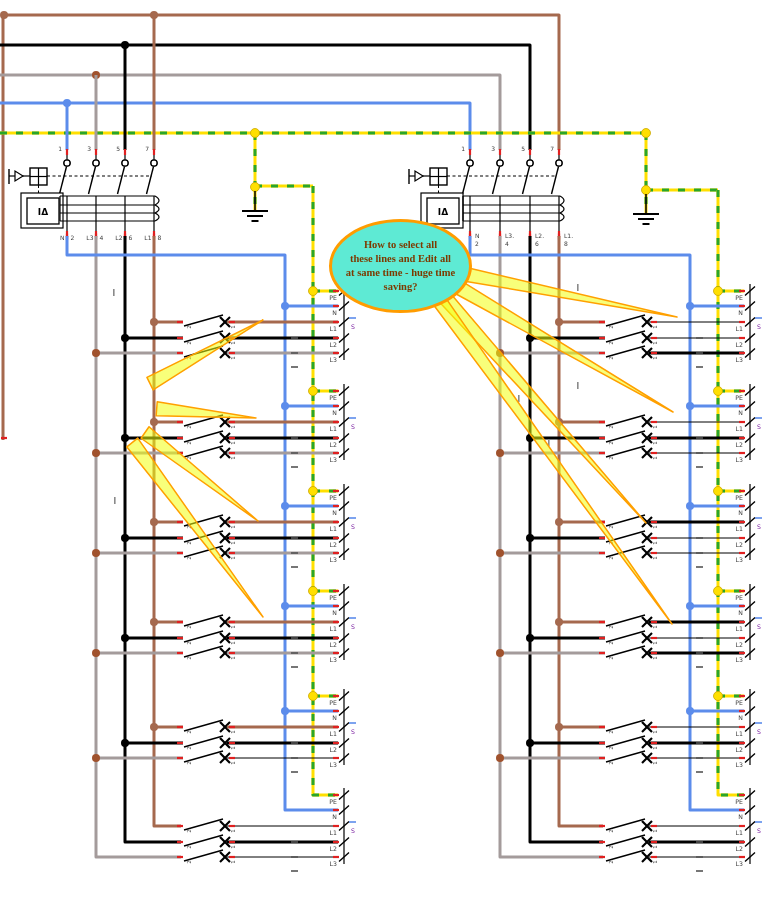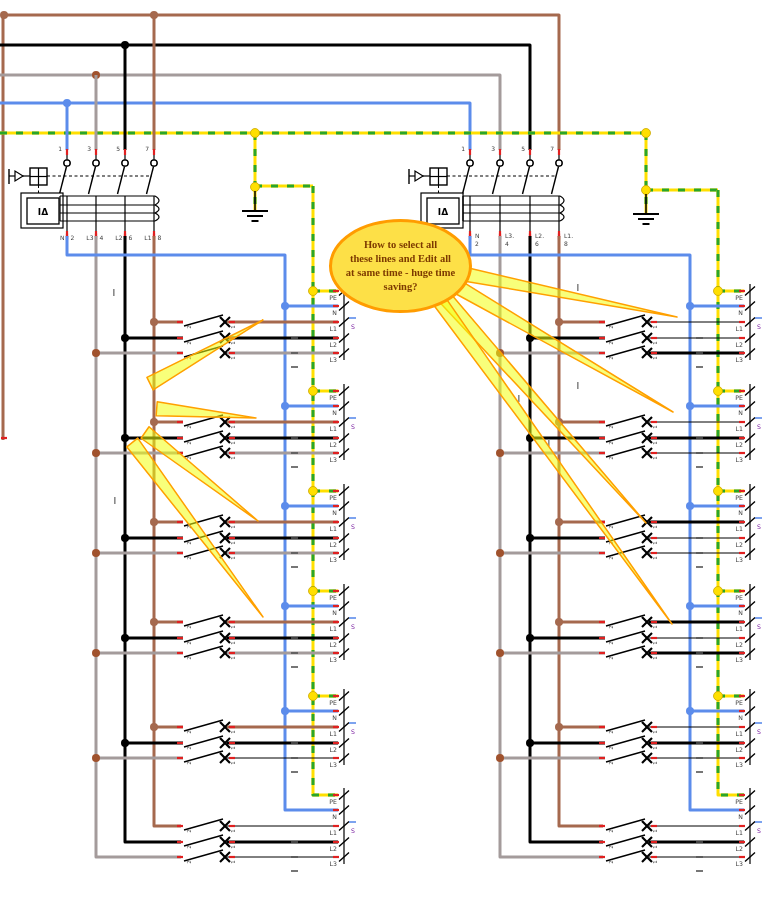--- a/index.html
+++ b/index.html
@@ -930,17 +930,17 @@
         <polygon points="153.11286463934542,389.9393315669876 146.9391838142387,377.3740752994175 263,320" fill="#f2ff0d" fill-opacity="0.55" stroke="#ffa000" stroke-width="1.5" stroke-linejoin="round"></polygon>
         <polygon points="156.1293327353425,415.75742441209627 157.22237161598204,401.80015870546845 256,418" fill="#f2ff0d" fill-opacity="0.55" stroke="#ffa000" stroke-width="1.5" stroke-linejoin="round"></polygon>
         <polygon points="141.05800969271314,438.260709011017 149.01267973187015,426.74015240258274 258,521" fill="#f2ff0d" fill-opacity="0.55" stroke="#ffa000" stroke-width="1.5" stroke-linejoin="round"></polygon>
         <polygon points="126.86096329464839,446.9246021038115 137.7077544733747,438.0732111890961 263,617" fill="#f2ff0d" fill-opacity="0.55" stroke="#ffa000" stroke-width="1.5" stroke-linejoin="round"></polygon>
         <polygon points="461.91059749199,280.69211615976354 464.4456063699518,266.92353852848095 677,317" fill="#f2ff0d" fill-opacity="0.55" stroke="#ffa000" stroke-width="1.5" stroke-linejoin="round"></polygon>
         <polygon points="453.3466953351487,292.5078376098242 459.9490091142513,280.16241526944754 673,412" fill="#f2ff0d" fill-opacity="0.55" stroke="#ffa000" stroke-width="1.5" stroke-linejoin="round"></polygon>
         <polygon points="439.3637559743981,301.99013094044557 449.4773227733993,292.30944054140167 646,523" fill="#f2ff0d" fill-opacity="0.55" stroke="#ffa000" stroke-width="1.5" stroke-linejoin="round"></polygon>
         <polygon points="433.28956796194717,304.5690029481247 444.4370386196271,296.09941630318355 672,624" fill="#f2ff0d" fill-opacity="0.55" stroke="#ffa000" stroke-width="1.5" stroke-linejoin="round"></polygon>
       </g>
     </svg>
-  <div class="bubble" id="bubble-right" style="left: 329px; top: 219px; width: 143px; height: 94px; background: #fde047; border: 3px solid rgb(255, 156, 0); color: rgb(125, 58, 0);">How to select all
+  <div class="bubble" id="bubble-right" style="left: 329px; top: 219px; width: 143px; height: 94px; background: #5eead4; border: 3px solid rgb(255, 156, 0); color: rgb(125, 58, 0);">How to select all
 these lines and Edit all
 at same time - huge time
 saving?</div>
 </div>
 
 </body></html>

